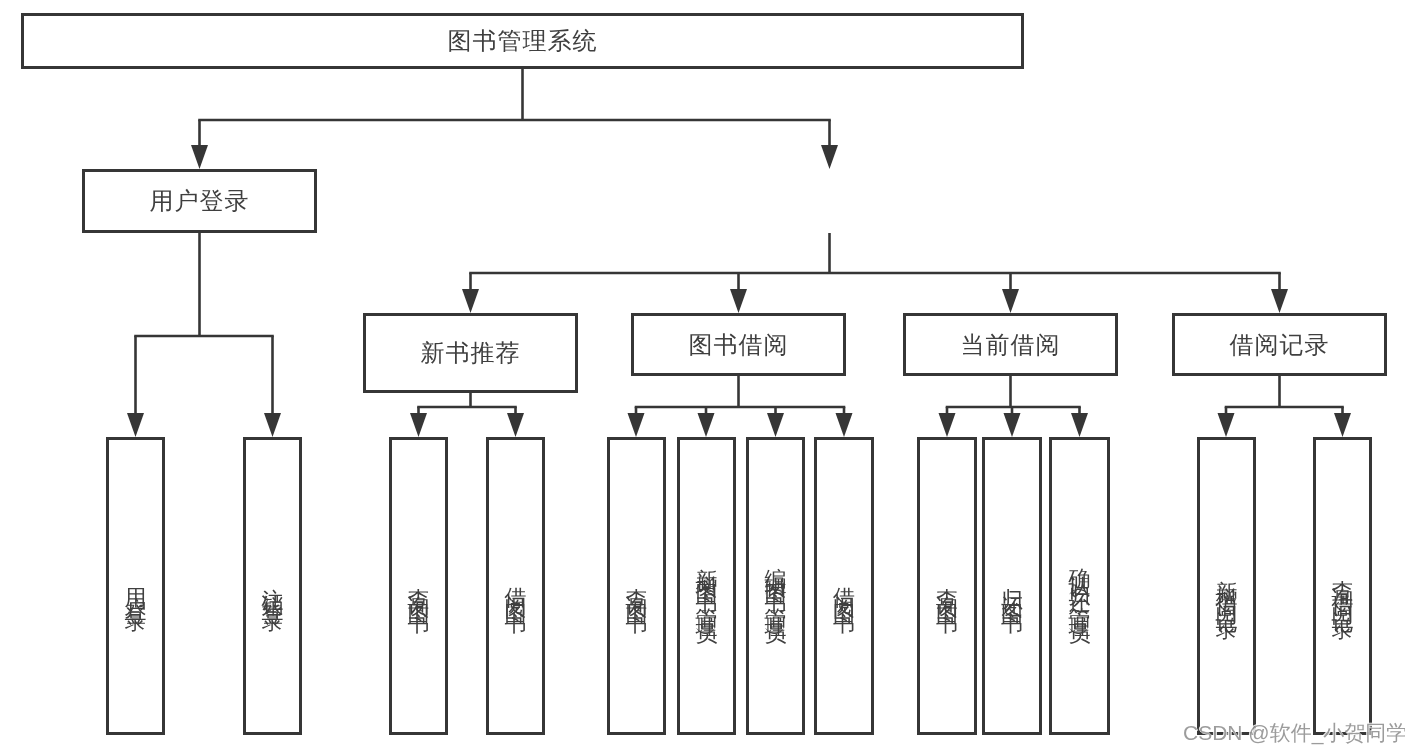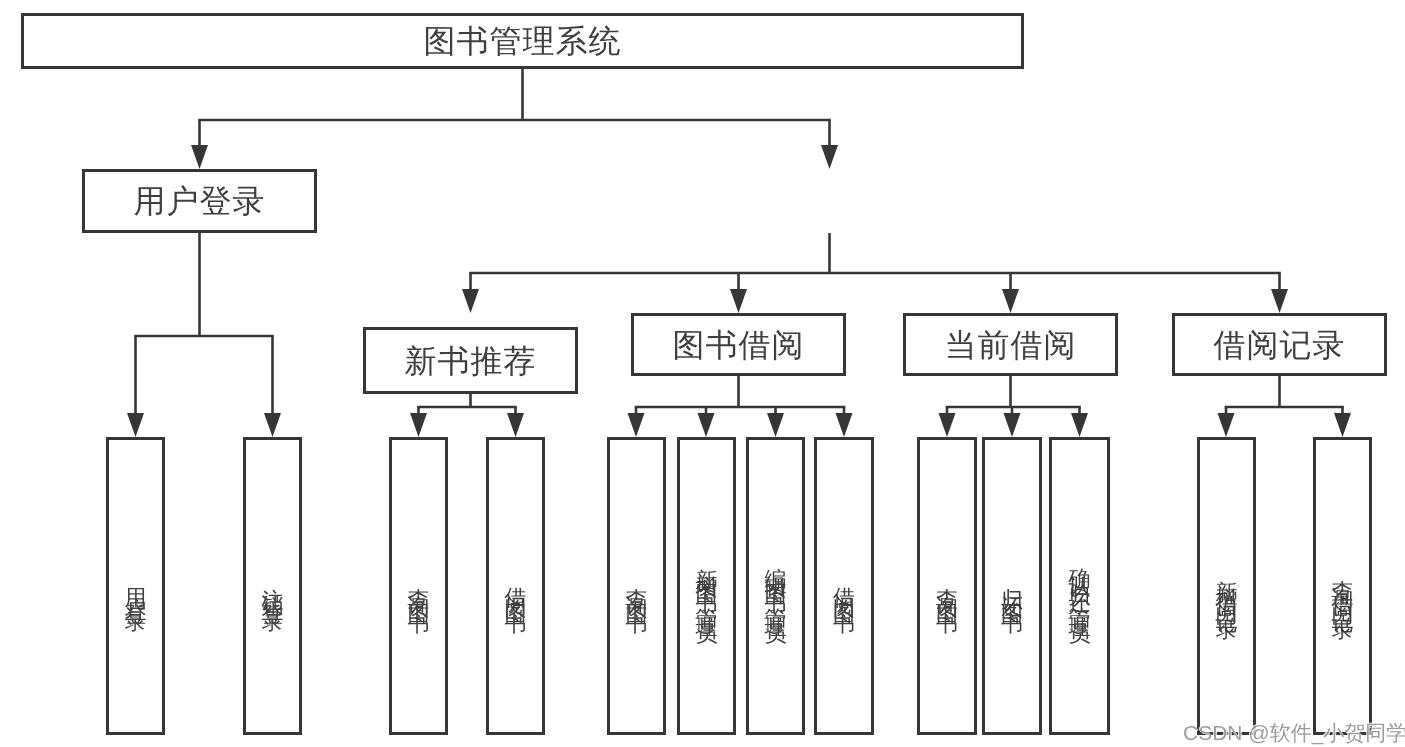--- a/index.html
+++ b/index.html
@@ -21,21 +21,21 @@
     box-sizing: border-box;
     border: 3px solid #363636;
     background: #ffffff;
     display: flex;
     align-items: center;
     justify-content: center;
     color: #3f3f3f;
     line-height: 1;
   }
   .node.h {
-    font-size: 32px;
+    font-size: 24px;
     letter-spacing: 1px;
   }
   .node.v span {
     writing-mode: vertical-rl;
     text-orientation: mixed;
     font-size: 22px;
     letter-spacing: 8px;
     line-height: 1;
   }
   .watermark {
@@ -120,21 +120,21 @@
       <use href="#ah" x="1079.5" y="437"></use>
       <use href="#ah" x="1226" y="437"></use>
       <use href="#ah" x="1342.5" y="437"></use>
     </g>
   </svg>
 
   <div class="node h" style="left:21px;top:13px;width:1003px;height:56px">图书管理系统</div>
 
   <div class="node h" style="left:82px;top:169px;width:235px;height:64px">用户登录</div>
 
-  <div class="node h" style="left:363px;top:327px;width:215px;height:67px">新书推荐</div>
+  <div class="node h" style="left:363px;top:313px;width:215px;height:80px">新书推荐</div>
   <div class="node h" style="left:631px;top:313px;width:215px;height:63px">图书借阅</div>
   <div class="node h" style="left:903px;top:313px;width:215px;height:63px">当前借阅</div>
   <div class="node h" style="left:1172px;top:313px;width:215px;height:63px">借阅记录</div>
 
   <div class="node v" style="left:106px;top:437px;width:59px;height:298px">
     <span>用户登录</span>
   </div>
   <div class="node v" style="left:243px;top:437px;width:59px;height:298px">
     <span>注销登录</span>
   </div>

